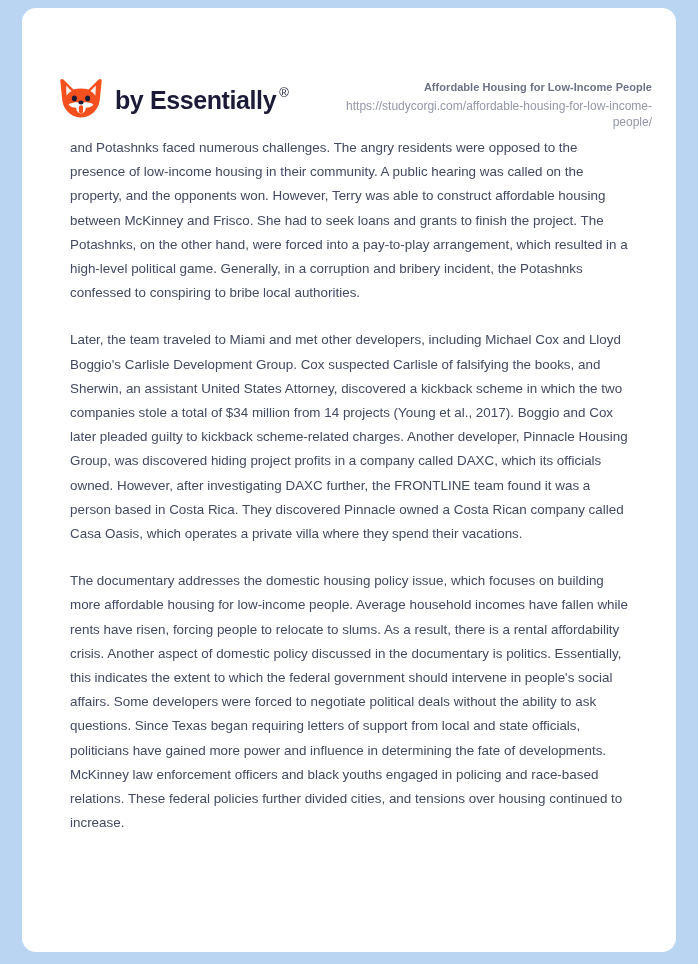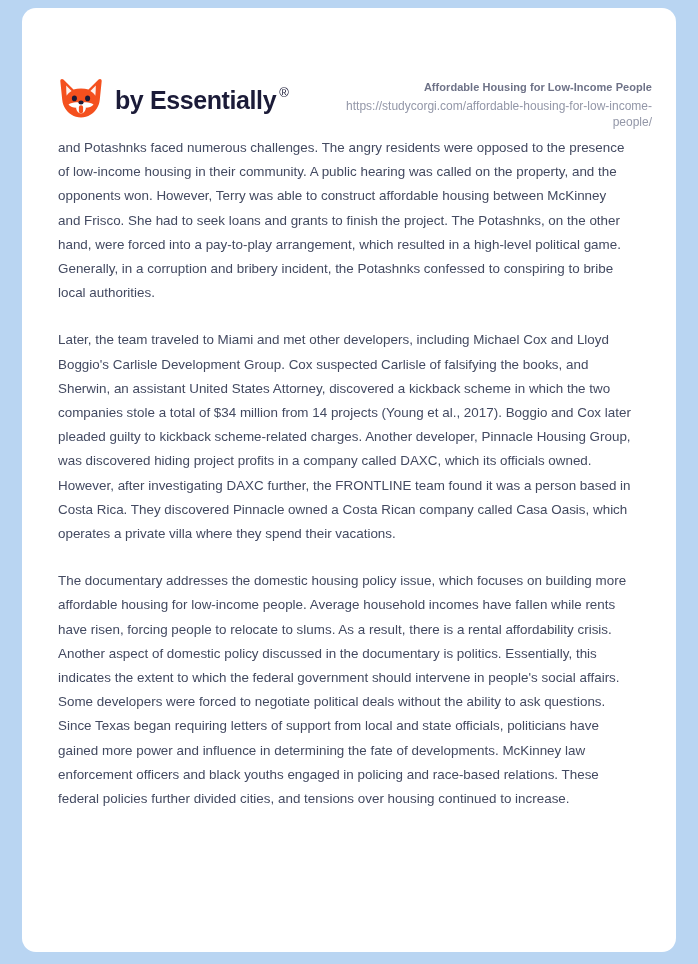--- a/index.html
+++ b/index.html
@@ -92,21 +92,21 @@
     font-size: 12px;
     font-weight: normal;
     color: #9397a8;
     line-height: 1.38;
     margin: 0;
     word-break: break-word;
   }
 
   
   .doc-body {
-    padding: 0 44px 0 36px;
+    padding: 0 44px 0 48px;
   }
 
   .doc-body p {
     margin: 0 0 23px 0;
     font-size: 13.4px;
     line-height: 24.2px;
     color: #434a61;
     text-align: left;
     letter-spacing: 0.01px;
   }

